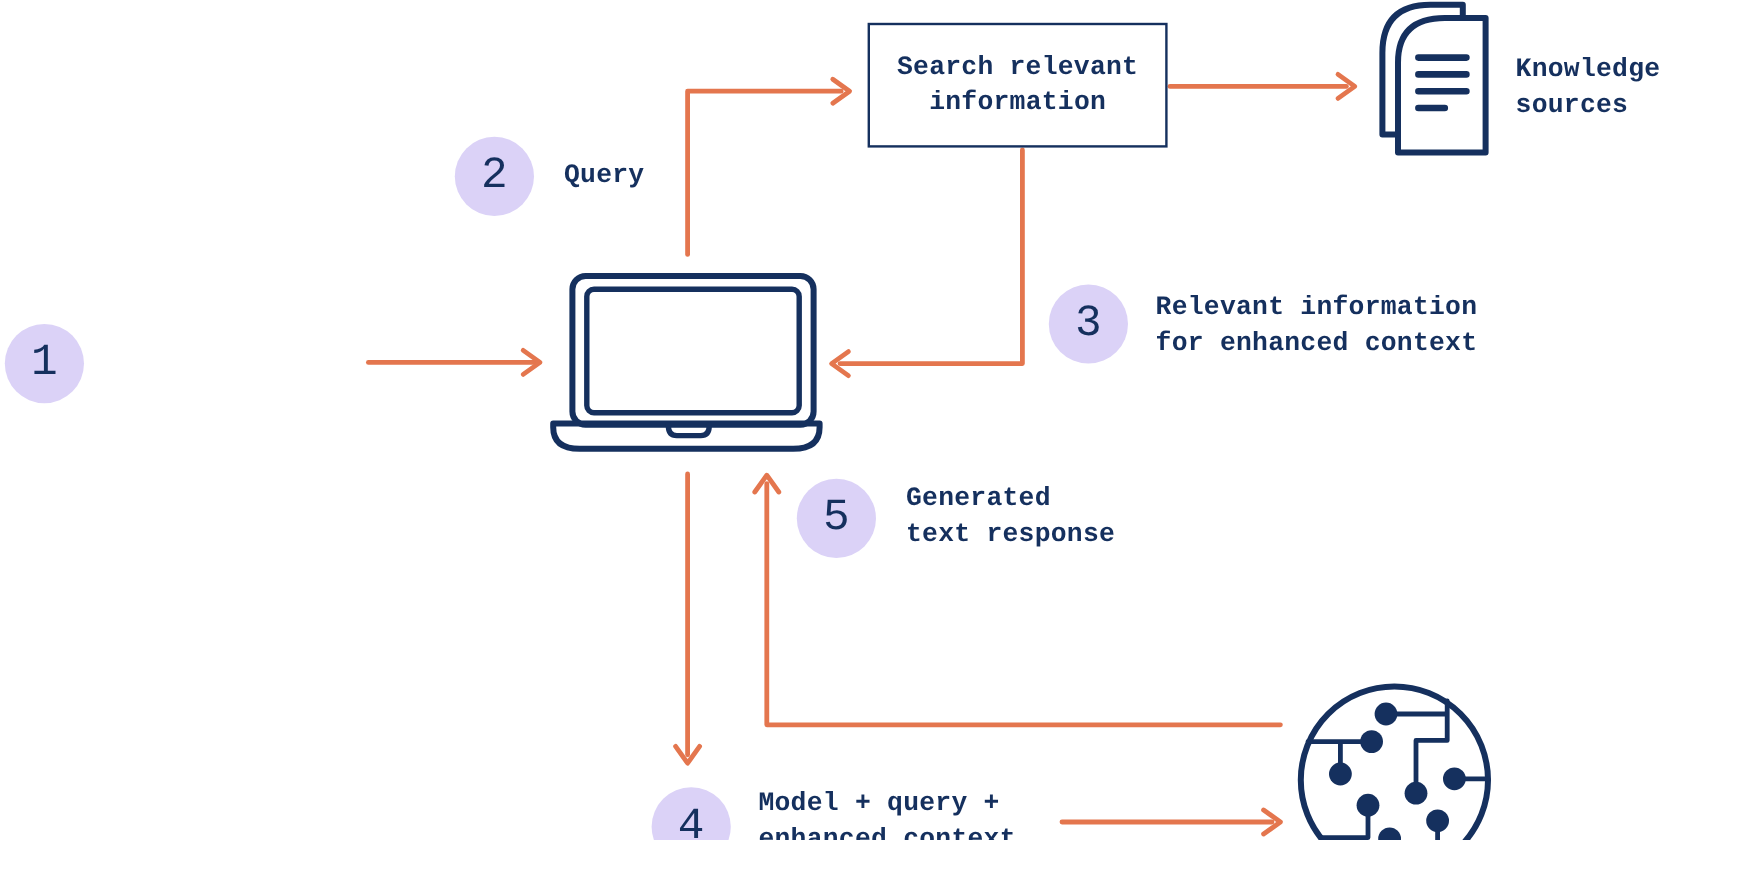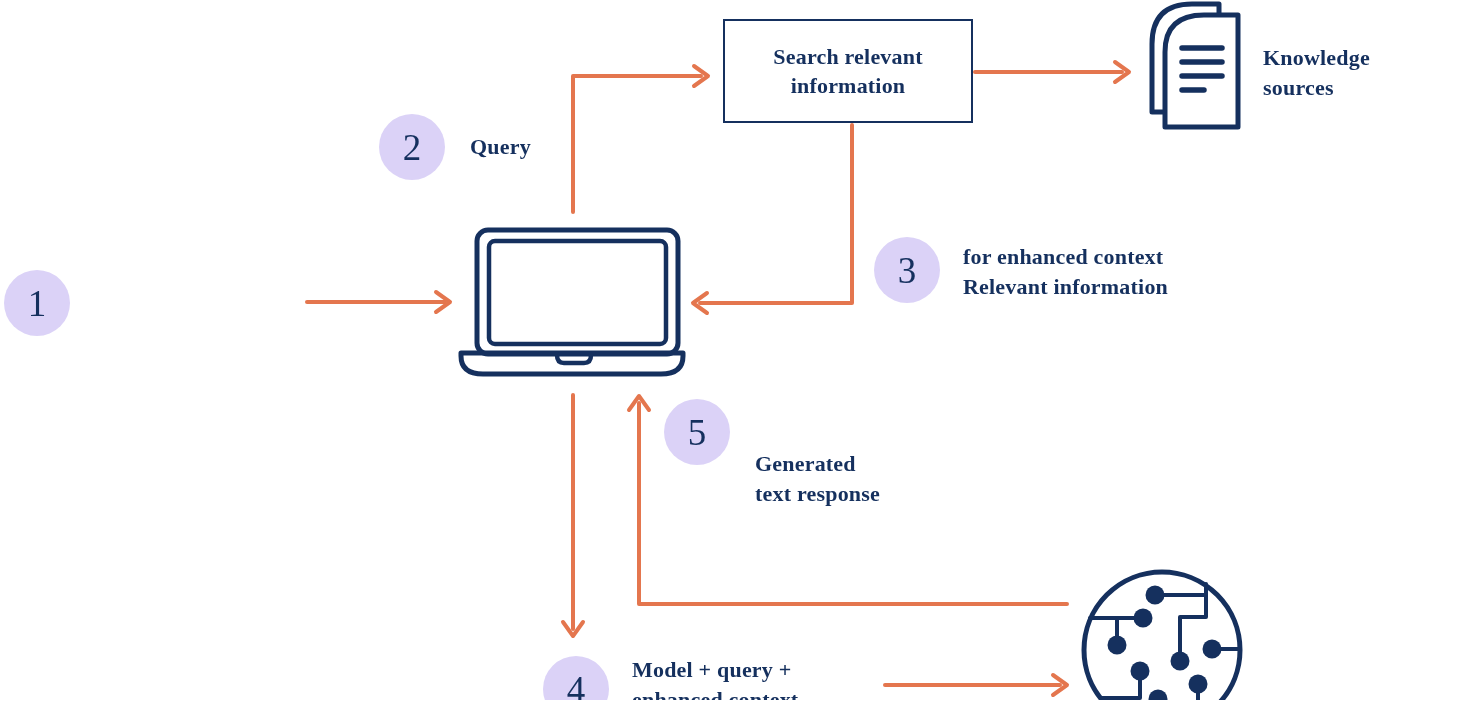--- a/index.html
+++ b/index.html
@@ -1,20 +1,20 @@
 <!DOCTYPE html>
 <html><head>
 <meta charset="utf-8">
 <style>
   html,body{margin:0;padding:0;background:#fff;}
   .canvas{
     position:relative;
     width:1467px;height:700px;
     background:var(--background,#fff);
-    font-family:Liberation Serif, serif;
+    font-family:Liberation Mono, monospace;
     overflow:hidden;
   }
   .layer{position:absolute;left:0;top:0;width:1467px;height:728px;}
   .arrow-line{stroke:var(--orange,#E4764E);stroke-width:4;fill:none;stroke-linecap:round;stroke-linejoin:round;}
   .navy-stroke{stroke:var(--navy,#15305E);fill:none;stroke-linecap:round;stroke-linejoin:round;}
   .navy-fill{fill:var(--navy,#15305E);stroke:none;}
   .doc-front{fill:var(--background,#fff);}
   .step-badge{
     position:absolute;width:66px;height:66px;border-radius:50%;
     background:var(--lavender,#DBD2F7);
@@ -122,33 +122,33 @@
   </div>
   <div class="label" style="left:470px;top:132px;text-align:right;">
     <div class="line">Query</div>
 
   </div>
 
   <div class="step-badge" style="left:874px;top:237px;">
     <span>3</span>
   </div>
   <div class="label" style="left:963px;top:242px;">
+    <div class="line">Relevant information</div>
     <div class="line">for enhanced context</div>
-    <div class="line">Relevant information</div>
   </div>
 
   <div class="step-badge" style="left:543px;top:656px;">
     <span>4</span>
   </div>
   <div class="label" style="left:632px;top:655px;">
     <div class="line">Model + query +</div>
     <div class="line">enhanced context</div>
   </div>
 
   <div class="step-badge" style="left:664px;top:399px;">
     <span>5</span>
   </div>
-  <div class="label" style="left:755px;top:401px;margin-top:48px;">
+  <div class="label" style="left:755px;top:401px;">
     <div class="line">Generated</div>
     <div class="line">text response</div>
   </div>
 
 </div>
 
 </body></html>

